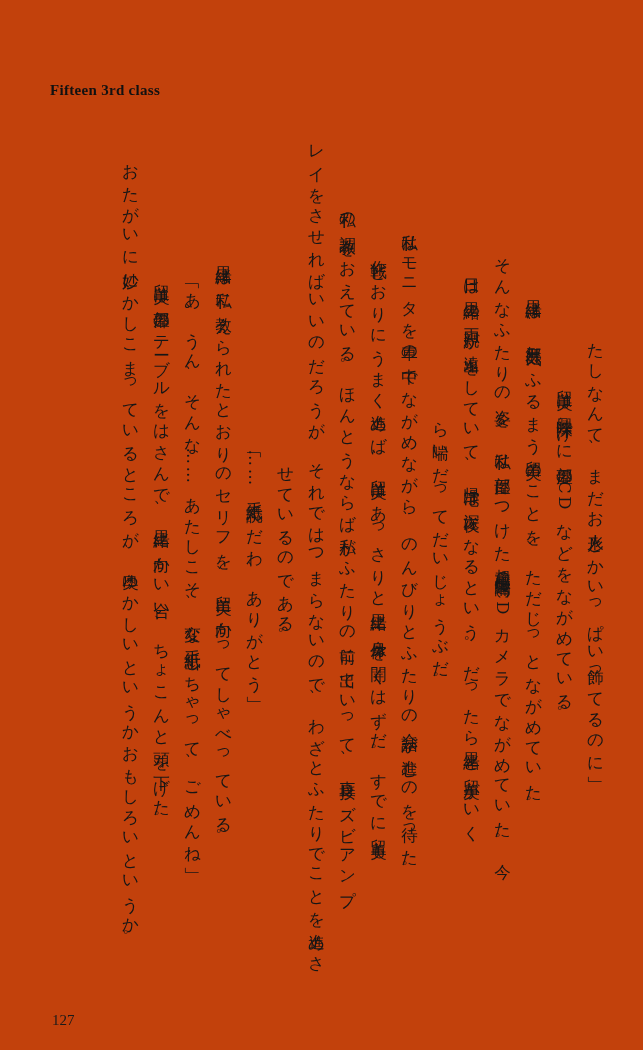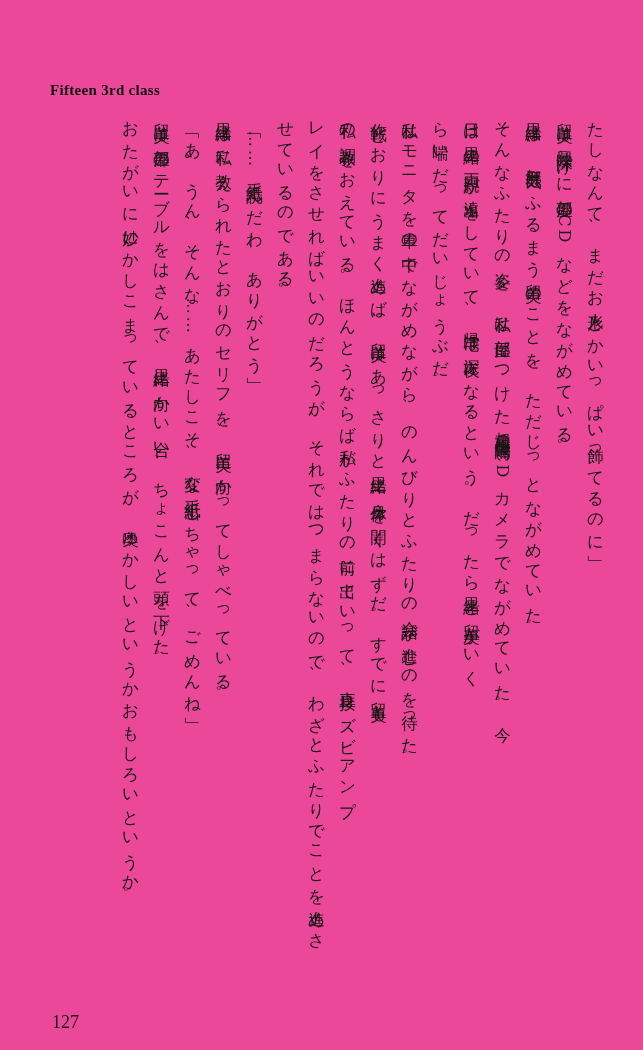--- a/index.html
+++ b/index.html
@@ -11,21 +11,22 @@
     width: 643px;
     height: 1050px;
     position: relative;
     font-family: "Liberation Serif", "DejaVu Serif", serif;
     color: #1a1a1a;
     overflow: hidden;
   }
   .page {
     position: absolute;
     inset: 0;
-    background: #ec4899;
+    background: #c2410c;
+    text-align: center;
   }
   .header {
     position: absolute;
     top: 82px;
     left: 50px;
     font-family: "Liberation Serif", "DejaVu Serif", serif;
     font-size: 15px;
     font-weight: 700;
     letter-spacing: 0.3px;
     color: #111;
@@ -57,21 +58,21 @@
     overflow: visible;
   }
   .tcol.indent {
     padding-top: 18px;
   }
   .page-number {
     position: absolute;
     left: 52px;
     top: 1012px;
     font-family: "Liberation Serif", "DejaVu Serif", serif;
-    font-size: 18px;
+    font-size: 15px;
     color: #1a1a1a;
   }
 </style>
 </head>
 <body>
 
 <div class="page">
 
   <div class="header">Fifteen 3rd class</div>
 

